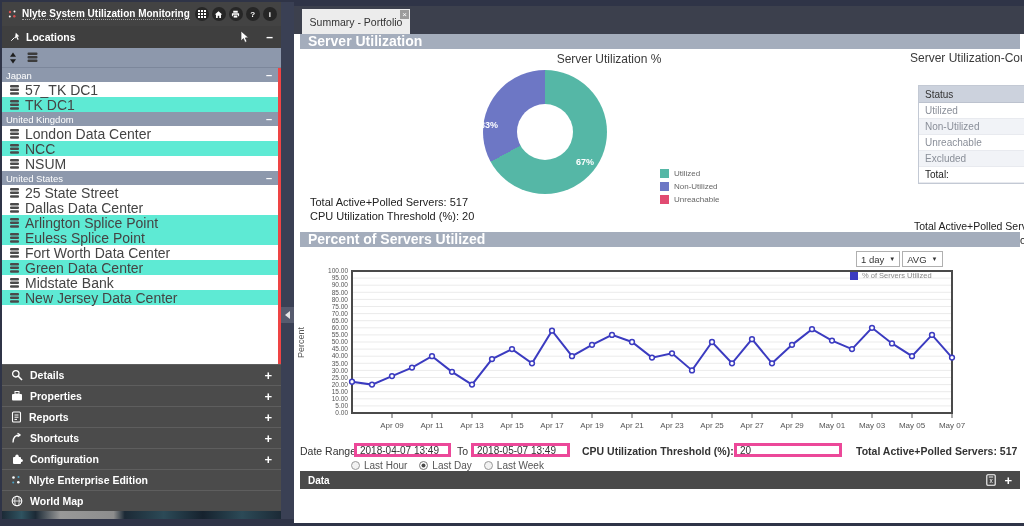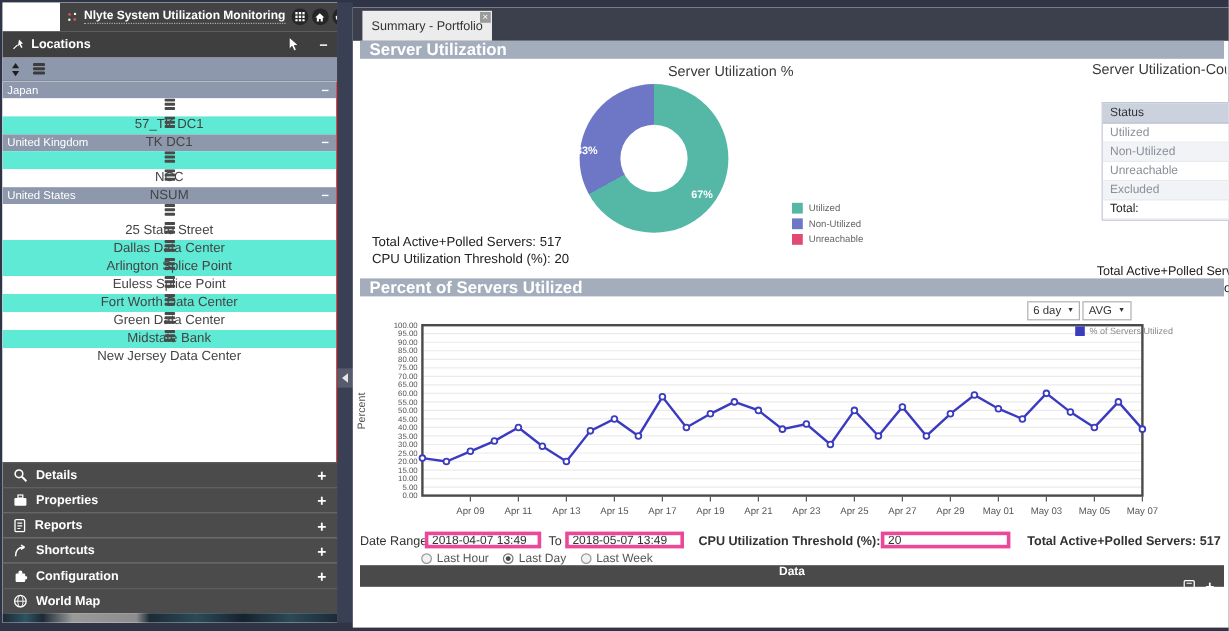--- a/index.html
+++ b/index.html
@@ -1,34 +1,34 @@
 <!DOCTYPE html>
 <html><head>
 <meta charset="utf-8">
 <style>
   html,body{margin:0;padding:0;background:#d8d8d8;}
   *{box-sizing:border-box;font-family:"Liberation Sans",sans-serif;}
   .app{position:relative;width:1024px;height:526px;background:#2f3447;overflow:hidden;}
 
   
   .sidebar{position:absolute;left:2px;top:2px;width:279px;height:517px;background:#fff;display:flex;flex-direction:column;overflow:hidden;}
-  .sb-header{height:24px;background:#434343;display:flex;align-items:center;padding:0 6px;gap:5px;flex:0 0 auto;margin-left:48px;}
+  .sb-header{height:24px;background:#434343;display:flex;align-items:center;padding:0 6px;gap:5px;flex:0 0 auto;}
   .sb-title{color:#fff;font-size:10px;font-weight:bold;border-bottom:1px dotted rgba(255,255,255,.55);white-space:nowrap;}
   .hdr-icons{margin-left:auto;display:flex;gap:3px;}
   .hdr-ic{width:14px;height:14px;border-radius:50%;background:#262626;color:#fff;display:flex;align-items:center;justify-content:center;font-size:8px;font-weight:bold;}
   .sb-locations{height:22px;background:#3f3f3f;display:flex;align-items:center;padding:0 8px;gap:6px;flex:0 0 auto;}
   .sb-loc-label{color:#fff;font-size:10.5px;font-weight:bold;}
   .sb-loc-right{margin-left:auto;display:flex;align-items:center;gap:16px;}
   .collapse-glyph{color:#fff;font-size:12px;font-weight:bold;line-height:1;}
   .sb-toolbar{height:20px;background:#8d98ac;display:flex;align-items:center;padding:0 7px;gap:10px;flex:0 0 auto;border-bottom:1px solid #7c879b;}
-  .sb-tree{flex:1 1 auto;background:#fff;overflow:hidden;border-right:1px solid #ef4444;}
+  .sb-tree{flex:1 1 auto;background:#fff;overflow:hidden;border-right:3px solid #ef4444;}
   .tree-group{height:14px;background:#8d98ac;color:#fff;font-size:9.5px;display:flex;align-items:center;padding:0 6px 0 4px;}
   .tree-group .tg-label{flex:1;}
   .tree-group .tg-collapse{font-weight:bold;font-size:11px;}
-  .tree-item{height:15px;display:flex;align-items:center;gap:6px;padding:0 8px;font-size:11px;color:#444;background:#fff;flex-direction:column;}
+  .tree-item{height:15px;display:flex;align-items:center;gap:6px;padding:0 8px;font-size:14px;color:#444;background:#fff;}
   .tree-item.alt{background:#5eead4;}
   .sb-accordion{flex:0 0 auto;}
   .acc-row{height:21px;background:#4b4b4b;border-top:1px solid #5e5e5e;display:flex;align-items:center;gap:7px;padding:0 9px;color:#fff;font-size:10.5px;font-weight:bold;}
   .acc-plus{margin-left:auto;font-size:13px;font-weight:bold;}
   .map-strip{height:8px;flex:0 0 auto;background:linear-gradient(90deg,#1c2a36 0%,#2f5360 7%,#1c2a36 12%,#999 21%,#8d8d8d 40%,#1c2a36 44%,#2c4a57 58%,#16222e 72%,#2c4a57 86%,#1c2a36 100%);}
 
   
   .splitter{position:absolute;left:281px;top:2px;width:13px;height:517px;background:#3a4054;}
   .collapse-btn{position:absolute;left:0;top:305px;width:13px;height:16px;background:#565b6e;display:flex;align-items:center;justify-content:center;}
   .collapse-btn .tri{width:0;height:0;border-top:4px solid transparent;border-bottom:4px solid transparent;border-right:5px solid #e6e6e6;}
@@ -61,35 +61,35 @@
   .rp-tr.shade{background:#f1f3f7;}
   .rp-tr.total{color:#222;}
   .rp-totals{position:absolute;left:620px;top:213px;font-size:10.5px;color:#222;line-height:14px;white-space:nowrap;}
 
   .dropdowns{position:absolute;left:562px;top:245px;display:flex;gap:2px;}
   .dd{height:16px;background:#fff;border:1px solid #b0b0b0;font-size:9.5px;color:#333;display:flex;align-items:center;gap:5px;padding:0 4px;}
   .dd .arr{font-size:6px;color:#333;}
 
   .chart-wrap{position:absolute;left:20px;top:259px;width:660px;height:176px;}
   .y-axis-title{position:absolute;left:2px;top:352px;transform:rotate(-90deg);transform-origin:left top;font-size:9px;color:#555;}
-  .line-legend{position:absolute;left:556px;top:265px;display:flex;align-items:flex-end;gap:4px;margin-left:46px;}
+  .line-legend{position:absolute;left:556px;top:265px;display:flex;align-items:flex-end;gap:4px;}
   .line-legend .sw{width:8px;height:8px;}
   .line-legend .lbl{font-size:7.5px;color:#888;}
 
   .filters{position:absolute;left:0;top:436px;width:728px;height:30px;font-size:10.5px;color:#333;}
   .filters .abs{position:absolute;white-space:nowrap;}
   .filters input{height:14px;border:3px solid #ec4899;font-size:10px;color:#333;padding:0 3px;background:#fff;}
   .bold{font-weight:bold;}
   .radio-row{position:absolute;left:57px;top:18px;display:flex;gap:12px;align-items:center;}
   .radio-opt{display:flex;align-items:center;gap:4px;font-size:10px;color:#555;}
   .radio{width:9px;height:9px;border-radius:50%;border:1px solid #999;background:#f2f2f2;}
   .radio.checked{position:relative;background:#fff;border-color:#777;}
   .radio.checked::after{content:"";position:absolute;left:2px;top:2px;width:3px;height:3px;border-radius:50%;background:#4a4a4a;box-shadow:0 0 0 .5px #4a4a4a;}
 
-  .data-bar{position:absolute;left:6px;top:465px;width:720px;height:18px;background:#4a4a4a;color:#fff;display:flex;align-items:center;padding:0 8px;flex-direction:column;}
+  .data-bar{position:absolute;left:6px;top:465px;width:720px;height:18px;background:#4a4a4a;color:#fff;display:flex;align-items:center;padding:0 8px;}
   .data-label{font-size:10px;font-weight:bold;}
   .data-icons{margin-left:auto;display:flex;align-items:center;gap:8px;}
   .plus-ic{font-size:13px;font-weight:bold;line-height:1;}
   svg{display:block;}
 </style>
 </head>
 <body>
 
 <div class="app">
 
@@ -199,20 +199,32 @@
                 <rect x="0" y="7.2" width="9" height="2.5" rx="1"></rect>
               </g>
             </svg>
           </span>
           <span>TK DC1</span>
         </div>
         <div class="tree-group">
           <span class="tg-label">United Kingdom</span>
           <span class="tg-collapse">–</span>
         </div>
+        <div class="tree-item">
+          <span>
+            <svg width="9" height="10" viewBox="0 0 9 10">
+              <g fill="#4a4a4a">
+                <rect x="0" y="0" width="9" height="2.5" rx="1"></rect>
+                <rect x="0" y="3.6" width="9" height="2.5" rx="1"></rect>
+                <rect x="0" y="7.2" width="9" height="2.5" rx="1"></rect>
+              </g>
+            </svg>
+          </span>
+          <span>London Data Center</span>
+        </div>
         <div class="tree-item alt">
           <span>
             <svg width="9" height="10" viewBox="0 0 9 10">
               <g fill="#4a4a4a">
                 <rect x="0" y="0" width="9" height="2.5" rx="1"></rect>
                 <rect x="0" y="3.6" width="9" height="2.5" rx="1"></rect>
                 <rect x="0" y="7.2" width="9" height="2.5" rx="1"></rect>
               </g>
             </svg>
           </span>
@@ -378,20 +390,31 @@
         <div class="acc-row">
           <span>
             <svg width="12" height="12" viewBox="0 0 12 12">
               <rect x="2" y="4" width="8" height="7" rx="1" fill="#fff"></rect>
               <circle cx="6" cy="3.2" r="1.7" fill="#fff"></circle>
               <circle cx="10.3" cy="7.5" r="1.5" fill="#fff"></circle>
             </svg>
           </span>
           <span>Configuration</span>
           <span class="acc-plus">+</span>
+        </div>
+        <div class="acc-row">
+          <span>
+            <svg width="11" height="11" viewBox="0 0 11 11">
+              <circle cx="2.5" cy="2.5" r="1.3" fill="#fff"></circle>
+              <circle cx="7.5" cy="2" r="1" fill="#4aa3c8"></circle>
+              <circle cx="2.2" cy="7.5" r="1" fill="#4aa3c8"></circle>
+              <circle cx="7.3" cy="7.3" r="1.3" fill="#fff"></circle>
+            </svg>
+          </span>
+          <span>Nlyte Enterprise Edition</span>
         </div>
         <div class="acc-row">
           <span>
             <svg width="12" height="12" viewBox="0 0 12 12">
               <circle cx="6" cy="6" r="4.8" fill="none" stroke="#fff" stroke-width="1.1"></circle>
               <ellipse cx="6" cy="6" rx="2.2" ry="4.8" fill="none" stroke="#fff" stroke-width="0.8"></ellipse>
               <line x1="1.2" y1="6" x2="10.8" y2="6" stroke="#fff" stroke-width="0.8"></line>
             </svg>
           </span>
           <span>World Map</span>
@@ -452,21 +475,21 @@
     </div>
     <div class="rp-totals">
       <div>Total Active+Polled Servers:</div>
       <div>CPU Utilization Threshold (</div>
     </div>
 
     <div class="sec-bar" id="sec-percent">Percent of Servers Utilized</div>
 
     <div class="dropdowns">
       <div class="dd">
-        <span>6 day</span>
+        <span>1 day</span>
         <span class="arr">▼</span>
       </div>
       <div class="dd">
         <span>AVG</span>
         <span class="arr">▼</span>
       </div>
     </div>
 
     <div class="y-axis-title">Percent</div>
     <div class="chart-wrap">

